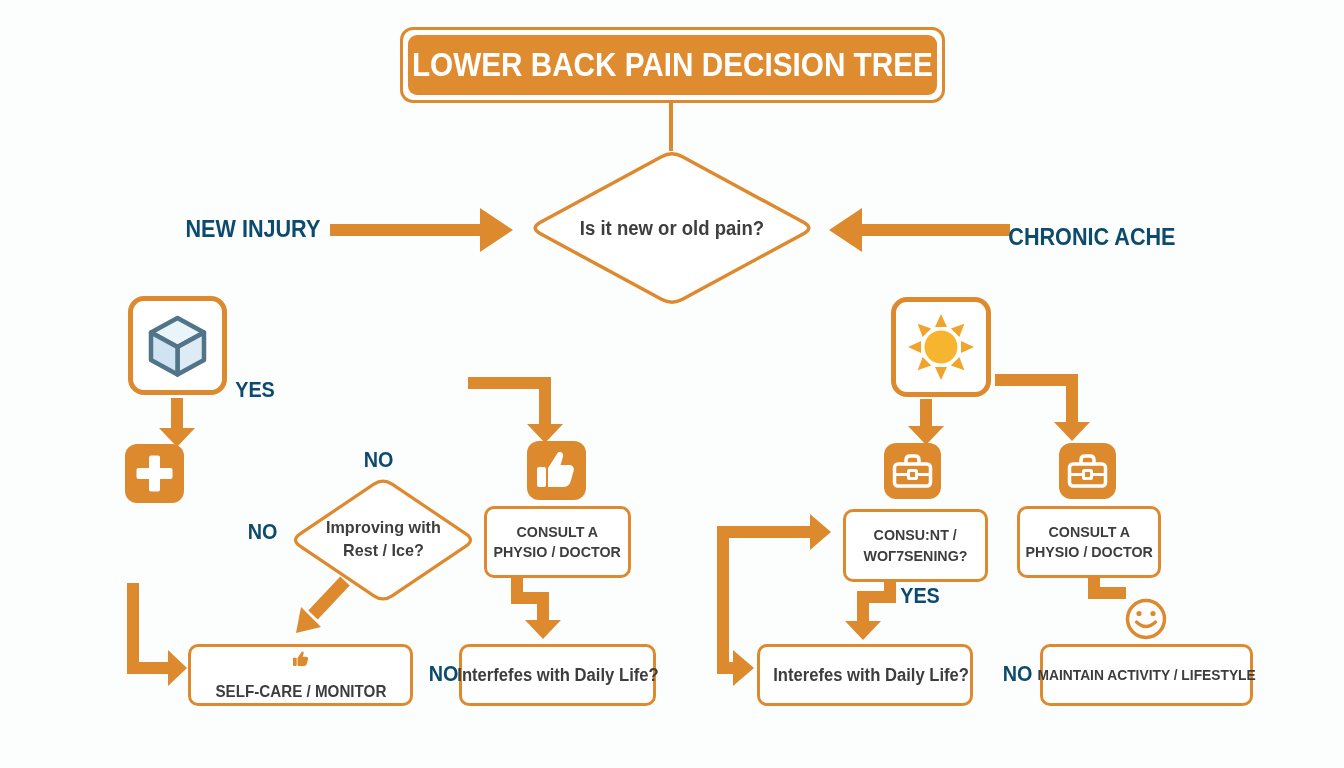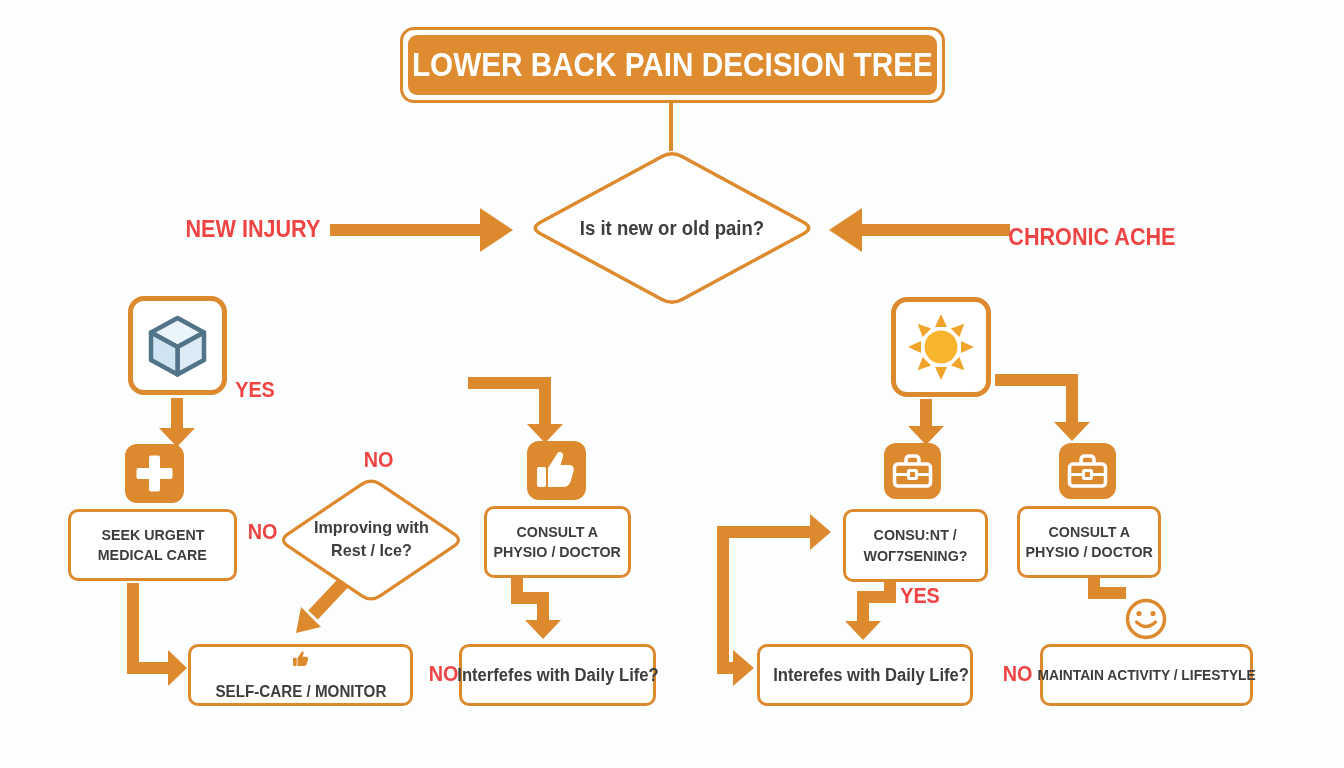--- a/index.html
+++ b/index.html
@@ -45,21 +45,21 @@
   .diamond{display:flex;align-items:center;justify-content:center;}
   .diamond svg{position:absolute;left:0;top:0;}
   .dtext{
     position:relative;z-index:1;text-align:center;color:#3e3e3e;font-weight:bold;
     font-size:17px;line-height:1.35;transform:scaleX(0.95);white-space:nowrap;
   }
   .dtext.big{font-size:19.5px;transform:scaleX(0.95);}
 
   
   .olabel{
-    color:#ef4444;font-weight:bold;text-align:left;
+    color:#0c4a6e;font-weight:bold;text-align:left;
     display:flex;align-items:center;justify-content:center;white-space:nowrap;
   }
   .olabel span{display:inline-block;transform:scaleX(0.9);}
   .big-label{font-size:24px;}
   .small-label{font-size:22px;}
 
   
   .tile{
     background:#dd8a2f;border-radius:12px;box-sizing:border-box;
     display:flex;align-items:center;justify-content:center;
@@ -120,21 +120,21 @@
       <rect x="717" y="526" width="95" height="12"></rect>
       <polygon points="810,514 810,550 831,532"></polygon>
       <rect x="717" y="662" width="18" height="12"></rect>
       <polygon points="733,650 733,686 754,668"></polygon>
 
       <rect x="1088" y="577" width="12" height="22"></rect>
       <rect x="1088" y="587" width="38" height="12"></rect>
     </g>
   </svg>
 
-  <div class="node title-outer" style="left:400px;top:27px;width:545px;height:76px;">
+  <div class="node title-outer" style="left:400px;top:27px;width:545px;height:76px;border-radius:13px;">
     <div class="title-inner">
       <span>LOWER BACK PAIN DECISION TREE</span>
     </div>
   </div>
 
   <div class="node diamond" style="left:527px;top:148px;width:290px;height:160px;">
     <svg width="290" height="160" viewBox="0 0 290 160">
       <path d="M 155.5,8.7 L 276.5,74.3 Q 287,80 276.5,85.7 L 155.5,151.3 Q 145,157 134.5,151.3 L 13.5,85.7 Q 3,80 13.5,74.3 L 134.5,8.7 Q 145,3 155.5,8.7 Z" fill="#ffffff" stroke="#dd8a2f" stroke-width="3.5"></path>
     </svg>
     <div class="dtext big">Is it new or old pain?</div>
@@ -166,30 +166,26 @@
     <span>NO</span>
   </div>
 
   <div class="node tile" style="left:125px;top:444px;width:59px;height:59px;">
     <svg width="59" height="59" viewBox="0 0 59 59">
       <rect x="24" y="11.5" width="11" height="36" rx="2" fill="#ffffff"></rect>
       <rect x="11.5" y="24" width="36" height="11" rx="2" fill="#ffffff"></rect>
     </svg>
   </div>
 
-  <div class="node obox" style="left:68px;top:509px;width:169px;height:72px;">
-    <span class="cap">SEEK URGENT</span>
-    <span class="cap">MEDICAL CARE</span>
-  </div>
 
   <div class="node olabel small-label" style="left:243px;top:520px;width:38px;height:24px;">
     <span>NO</span>
   </div>
 
-  <div class="node diamond" style="left:276px;top:475px;width:190px;height:130px;">
+  <div class="node diamond" style="left:288px;top:475px;width:190px;height:130px;">
     <svg width="190" height="130" viewBox="0 0 190 130">
       <path d="M 104.1,9.15 L 177.9,58.85 Q 187,65 177.9,71.15 L 104.1,120.85 Q 95,127 85.9,120.85 L 12.1,71.15 Q 3,65 12.1,58.85 L 85.9,9.15 Q 95,3 104.1,9.15 Z" fill="#ffffff" stroke="#dd8a2f" stroke-width="3.2"></path>
     </svg>
     <div class="dtext">
       <span>Improving with</span><br>
       <span>Rest / Ice?</span>
     </div>
   </div>
 
   <div class="node obox row" style="left:188px;top:644px;width:225px;height:62px;">

